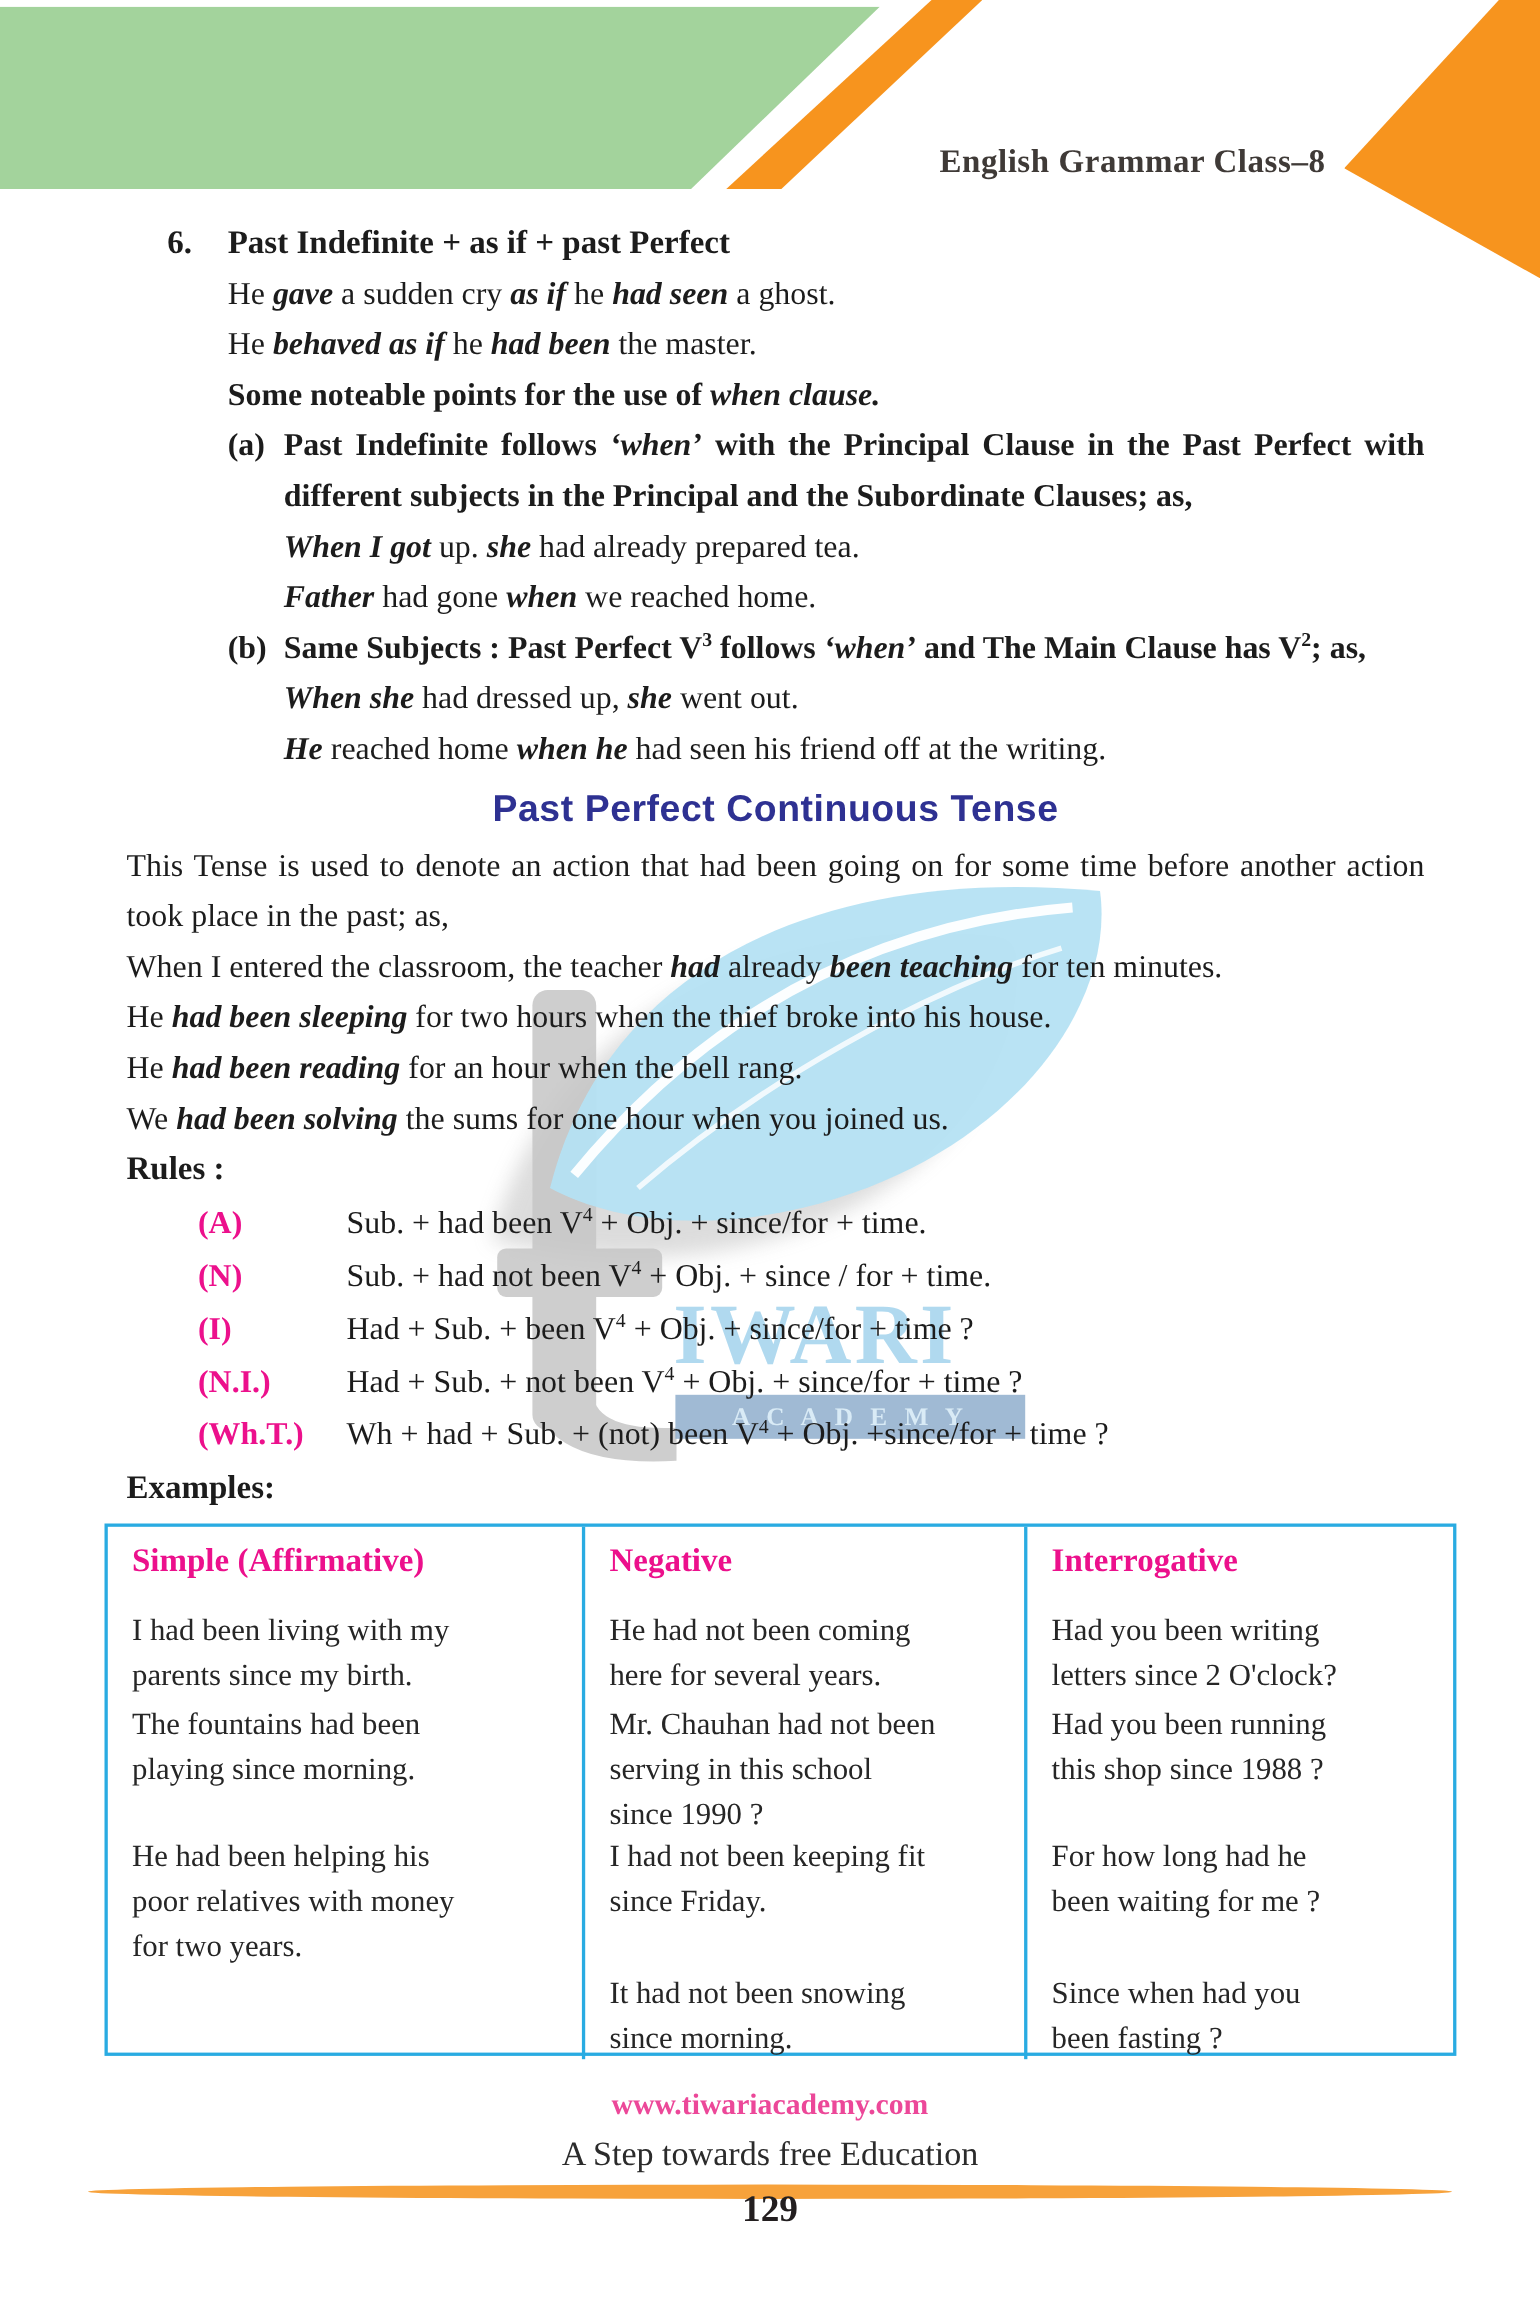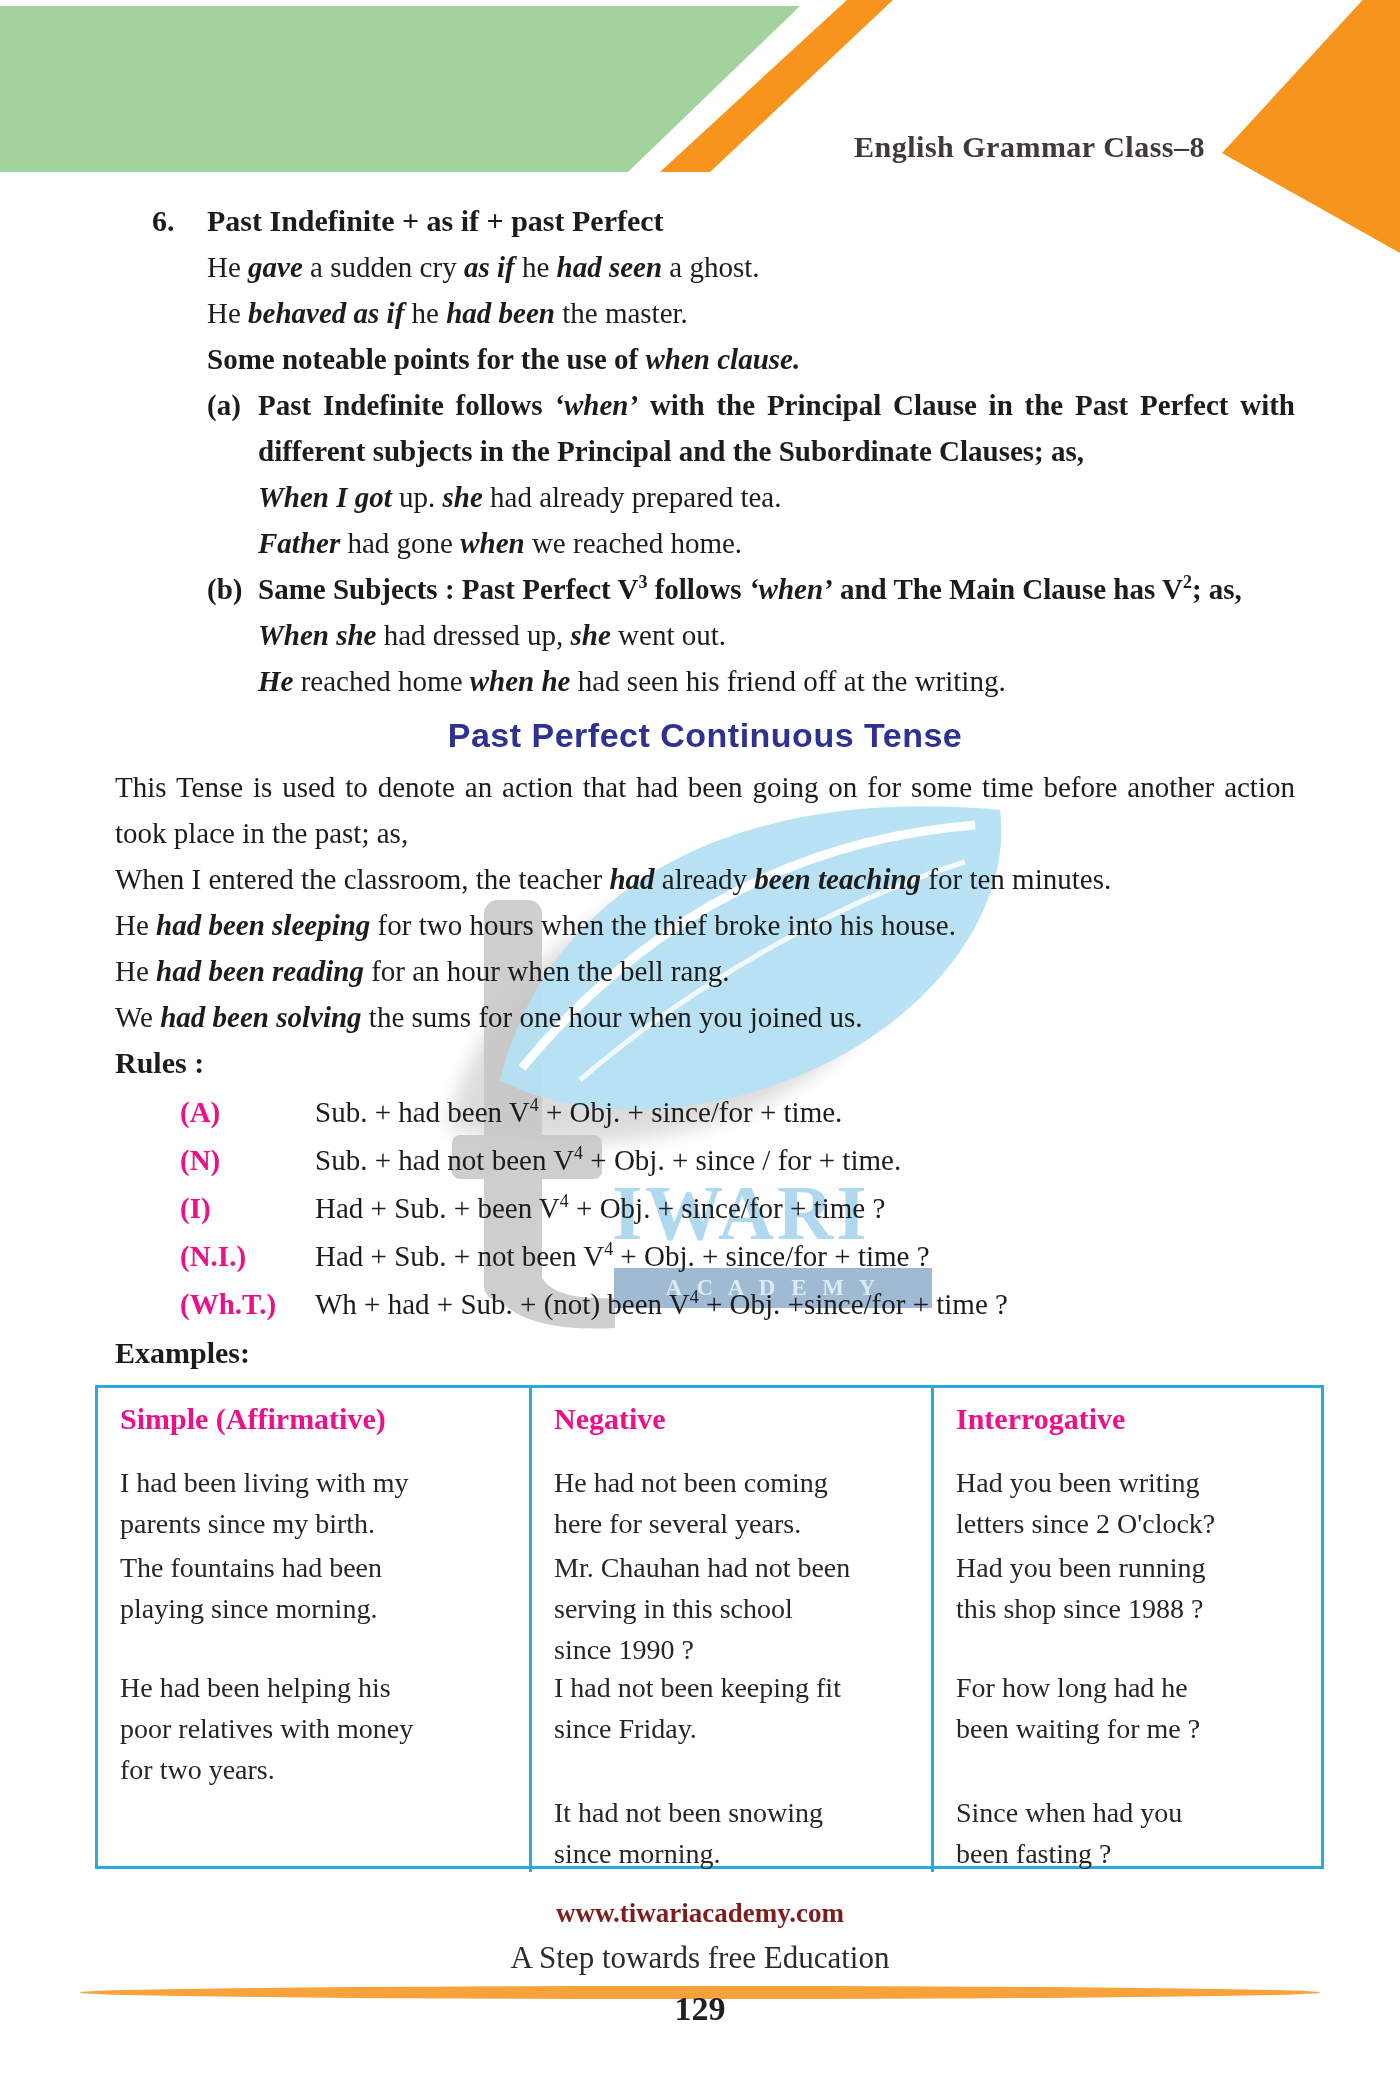--- a/index.html
+++ b/index.html
@@ -49,21 +49,21 @@
   .ex-col{padding:0;}
   .ex-col + .ex-col{border-left:3px solid #29abe2;}
   .cell-header{height:54px;padding:14px 22px 0 22px;color:#ec108c;font-weight:bold;font-size:30px;}
   .cell{padding:6px 22px 0 22px;font-size:28px;line-height:41px;white-space:pre-line;color:#262626;}
   .r1{height:79px;}
   .r2{height:114px;}
   .r3{height:119px;}
   .r4{height:80px;}
   
   .footer-url{position:absolute;left:0;width:1400px;top:1898px;text-align:center;z-index:2;
-    color:#7f1d1d;font-weight:bold;font-size:27px;}
+    color:#ec4899;font-weight:bold;font-size:27px;}
   .footer-tagline{position:absolute;left:0;width:1400px;top:1940px;text-align:center;z-index:2;
     font-size:31px;color:#2b2b2b;}
   .footer-lens{position:absolute;left:80px;top:1986px;width:1240px;height:13px;z-index:2;
     background:#f7a23b;border-radius:50%;}
   .footer-pagenum{position:absolute;left:0;width:1400px;top:1990px;text-align:center;z-index:2;
     font-size:34px;font-weight:bold;color:#231f20;}
 </style>
 </head>
 <body>
 

